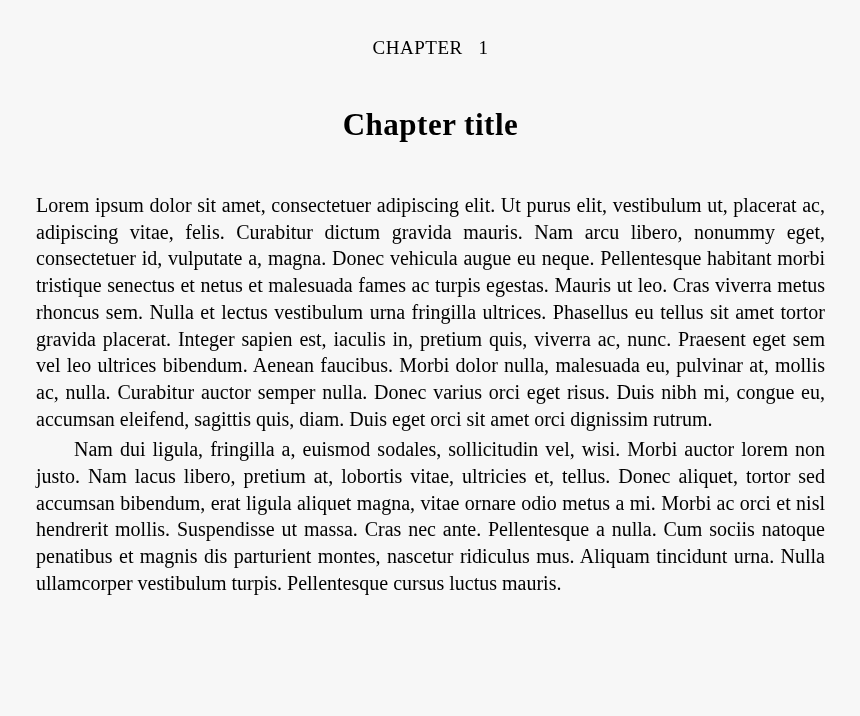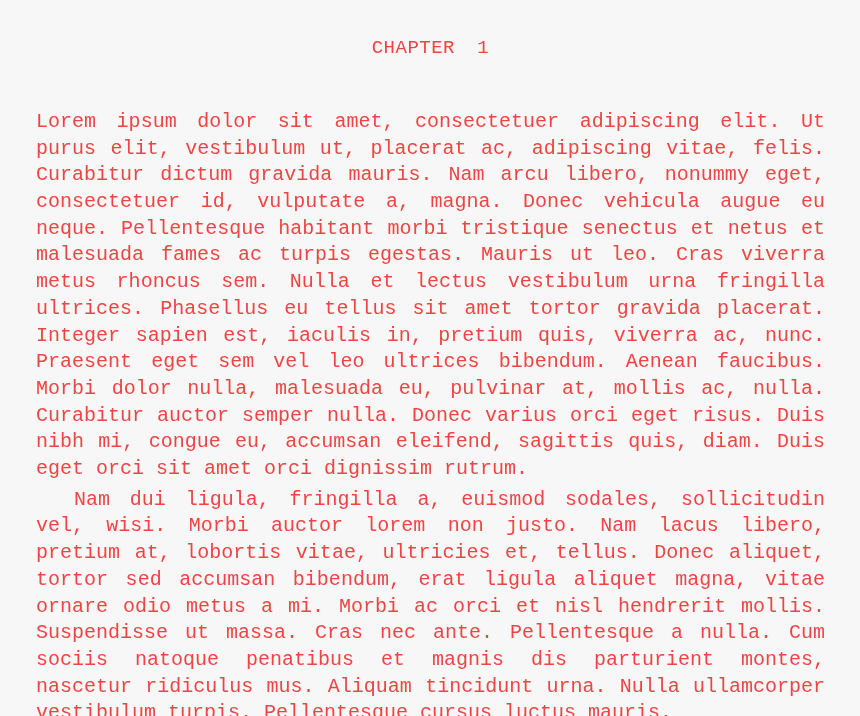--- a/index.html
+++ b/index.html
@@ -5,22 +5,22 @@
   html, body {
     margin: 0;
     padding: 0;
     background: #f7f7f7;
   }
   .page {
     position: relative;
     width: 860px;
     height: 716px;
     background: #f7f7f7;
-    color: #ef4444;
-    font-family: Liberation Mono, monospace;
+    color: #000000;
+    font-family: Liberation Serif, serif;
     overflow: hidden;
     box-sizing: border-box;
     padding: 38px 31px 0 32px;
   }
   .chapter-label {
     text-align: center;
     font-size: 19px;
     letter-spacing: 0.5px;
     word-spacing: 0.55em;
     line-height: 1.1;
@@ -45,18 +45,19 @@
   .body-text p.indented {
     text-indent: 38px;
   }
 </style>
 </head>
 <body>
 
 <div class="page">
   <div class="chapter-label">CHAPTER 1</div>
 
+  <h1 class="chapter-title" style="margin-bottom:0;">Chapter title</h1>
 
   <div class="body-text">
     <p>Lorem ipsum dolor sit amet, consectetuer adipiscing elit. Ut purus elit, vestibulum ut, placerat ac, adipiscing vitae, felis. Curabitur dictum gravida mauris. Nam arcu libero, nonummy eget, consectetuer id, vulputate a, magna. Donec vehicula augue eu neque. Pellentesque habitant morbi tristique senectus et netus et malesuada fames ac turpis egestas. Mauris ut leo. Cras viverra metus rhoncus sem. Nulla et lectus vestibulum urna fringilla ultrices. Phasellus eu tellus sit amet tortor gravida placerat. Integer sapien est, iaculis in, pretium quis, viverra ac, nunc. Praesent eget sem vel leo ultrices bibendum. Aenean faucibus. Morbi dolor nulla, malesuada eu, pulvinar at, mollis ac, nulla. Curabitur auctor semper nulla. Donec varius orci eget risus. Duis nibh mi, congue eu, accumsan eleifend, sagittis quis, diam. Duis eget orci sit amet orci dignissim rutrum.</p>
     <p class="indented">Nam dui ligula, fringilla a, euismod sodales, sollicitudin vel, wisi. Morbi auctor lorem non justo. Nam lacus libero, pretium at, lobortis vitae, ultricies et, tellus. Donec aliquet, tortor sed accumsan bibendum, erat ligula aliquet magna, vitae ornare odio metus a mi. Morbi ac orci et nisl hendrerit mollis. Suspendisse ut massa. Cras nec ante. Pellentesque a nulla. Cum sociis natoque penatibus et magnis dis parturient montes, nascetur ridiculus mus. Aliquam tincidunt urna. Nulla ullamcorper vestibulum turpis. Pellentesque cursus luctus mauris.</p>
   </div>
 </div>
 
 </body></html>

